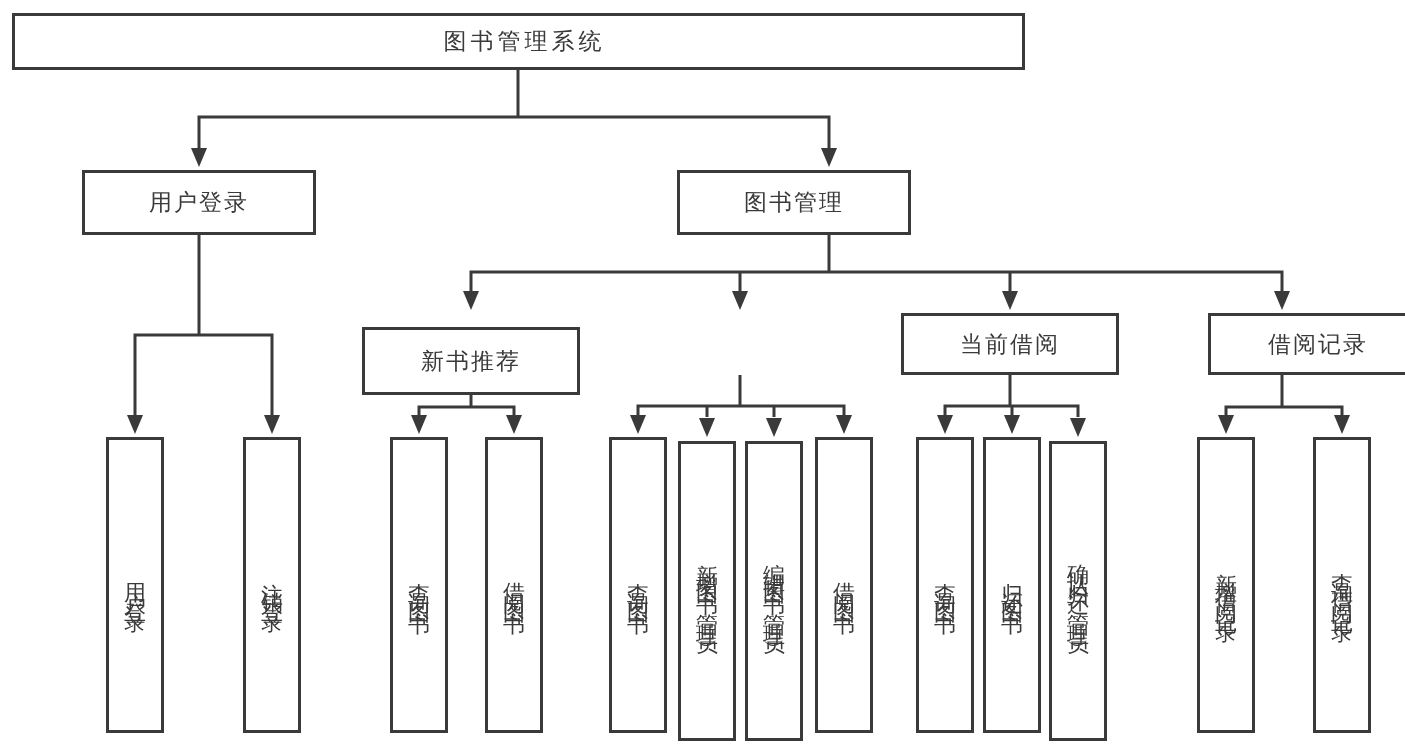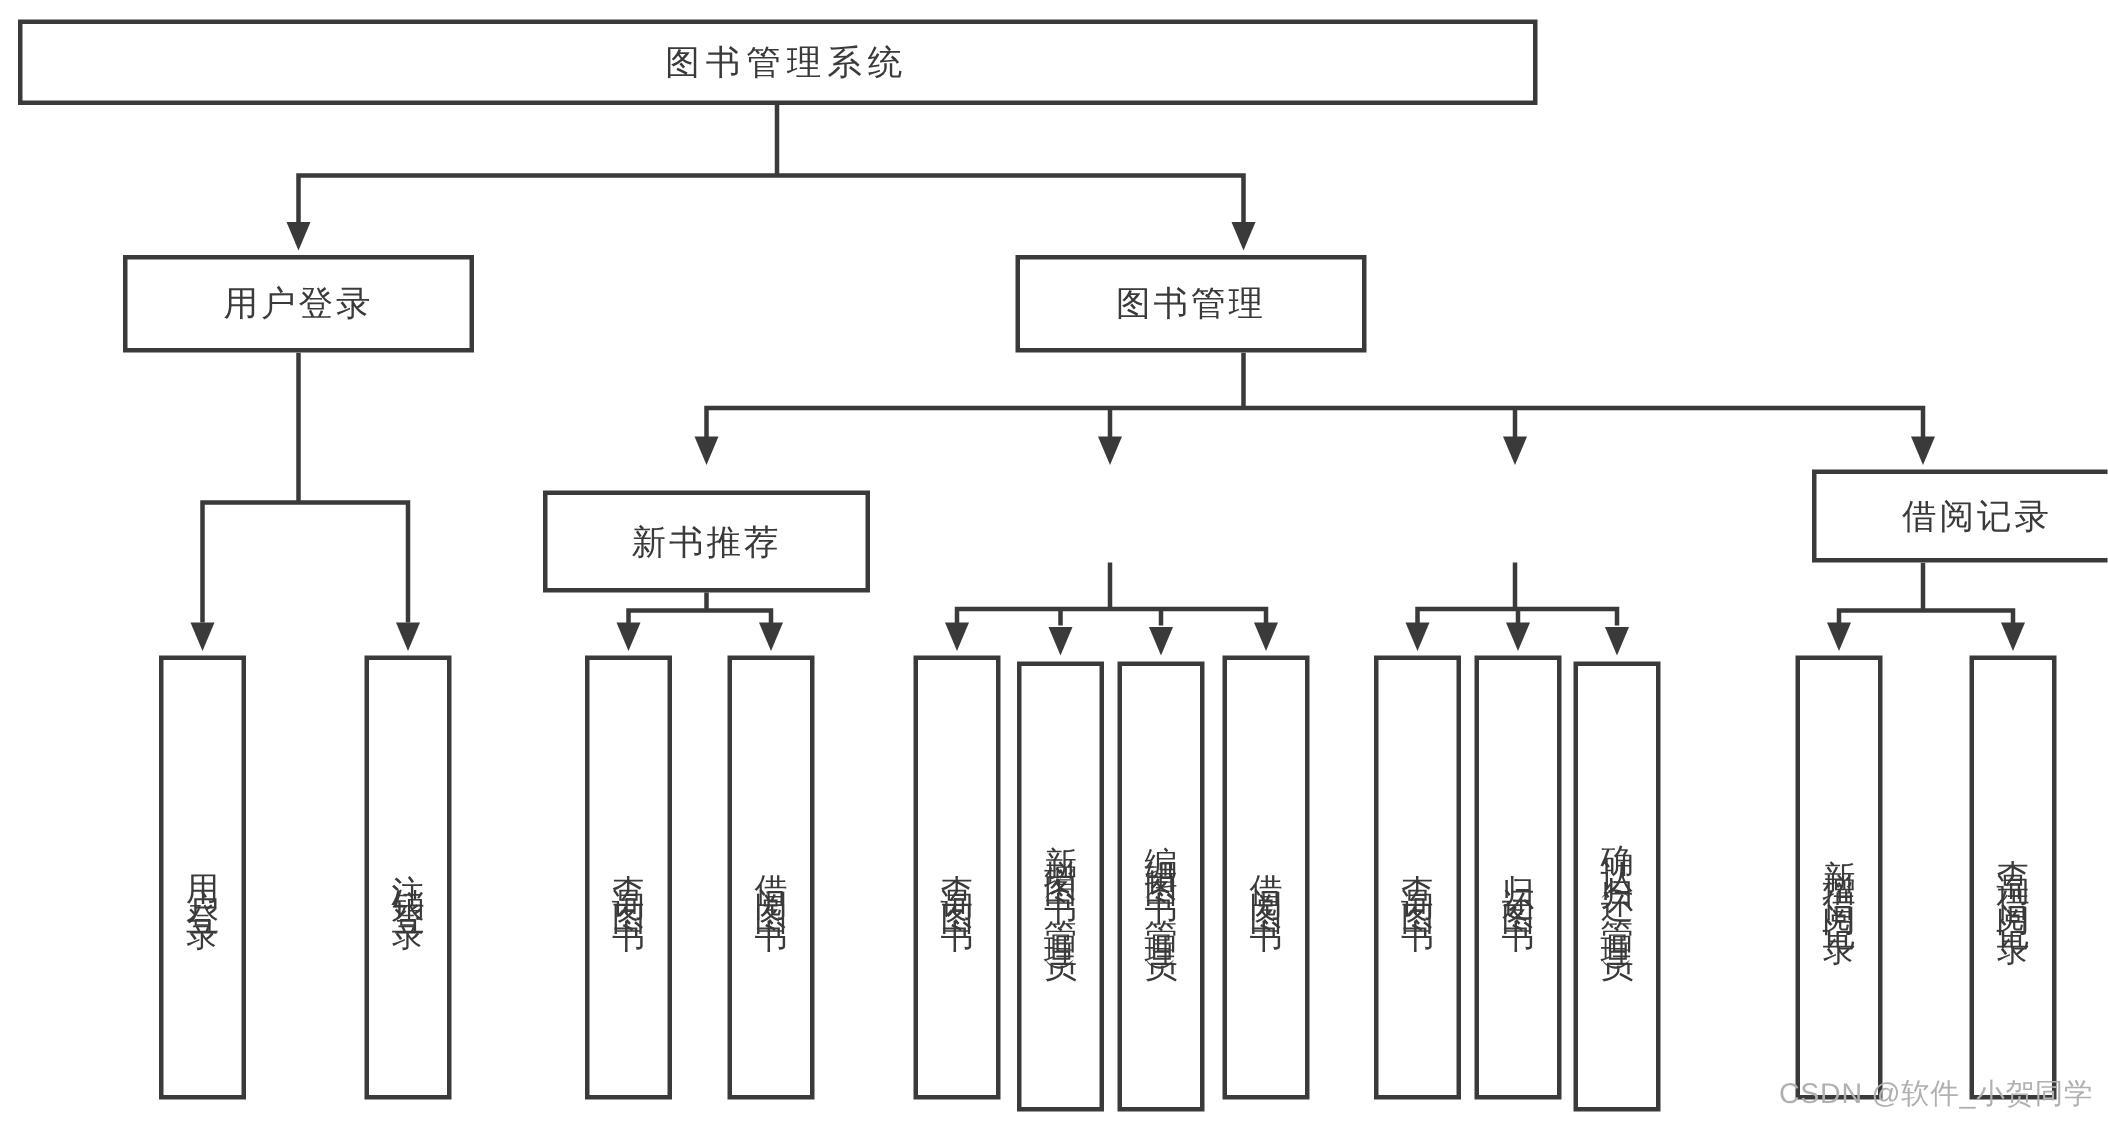--- a/index.html
+++ b/index.html
@@ -126,20 +126,23 @@
   <div class="node" style="left:82px; top:170px; width:234px; height:65px;">
     <span class="h-label">用户登录</span>
   </div>
   <div class="node" style="left:677px; top:170px; width:234px; height:65px;">
     <span class="h-label">图书管理</span>
   </div>
 
   <div class="node" style="left:362px; top:327px; width:218px; height:68px;justify-content:center;">
     <span class="h-label">新书推荐</span>
   </div>
+  <div class="node" style="left:901px; top:313px; width:218px; height:62px;">
+    <span class="h-label">当前借阅</span>
+  </div>
   <div class="node" style="left:1172px; top:313px; width:220px; height:62px;margin-left:36px;">
     <span class="h-label">借阅记录</span>
   </div>
 
   <div class="node" style="left:106px; top:437px; width:58px; height:296px;">
     <span class="v-label">用户登录</span>
   </div>
   <div class="node" style="left:243px; top:437px; width:58px; height:296px;">
     <span class="v-label">注销登录</span>
   </div>
@@ -174,15 +177,14 @@
     <span class="v-label">确认归还（管理员）</span>
   </div>
 
   <div class="node" style="left:1197px; top:437px; width:58px; height:296px;">
     <span class="v-label">新增借阅记录</span>
   </div>
   <div class="node" style="left:1313px; top:437px; width:58px; height:296px;">
     <span class="v-label">查询借阅记录</span>
   </div>
 
-  <div class="watermark">CSDN @软件_小贺同学</div>
 
 </div>
 
 </body></html>

